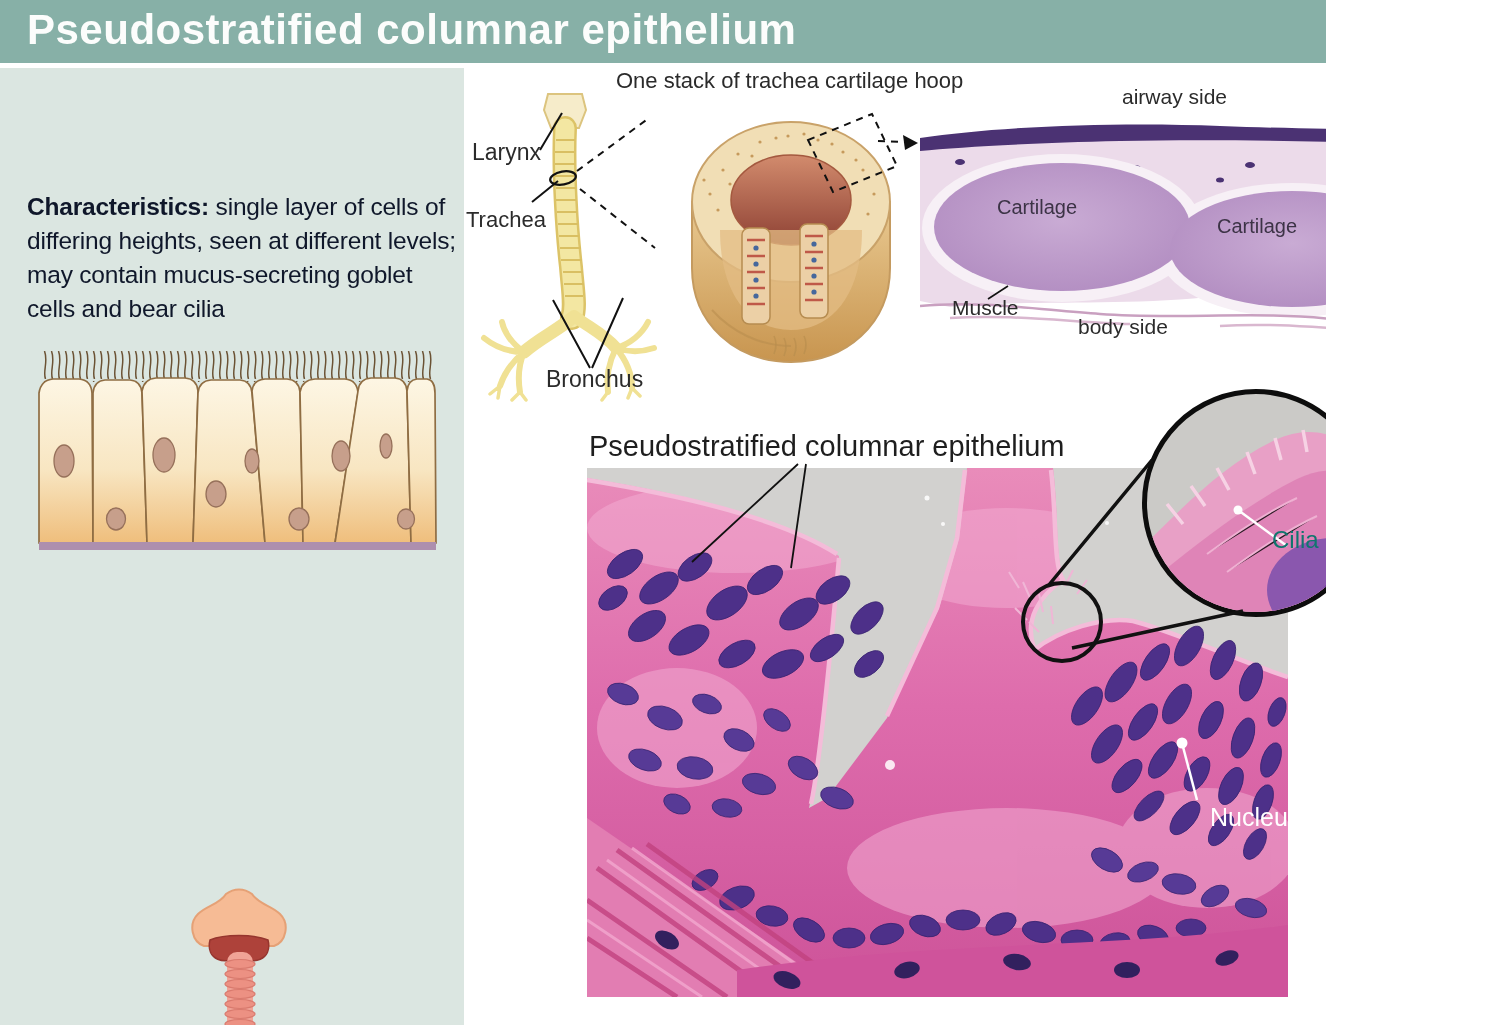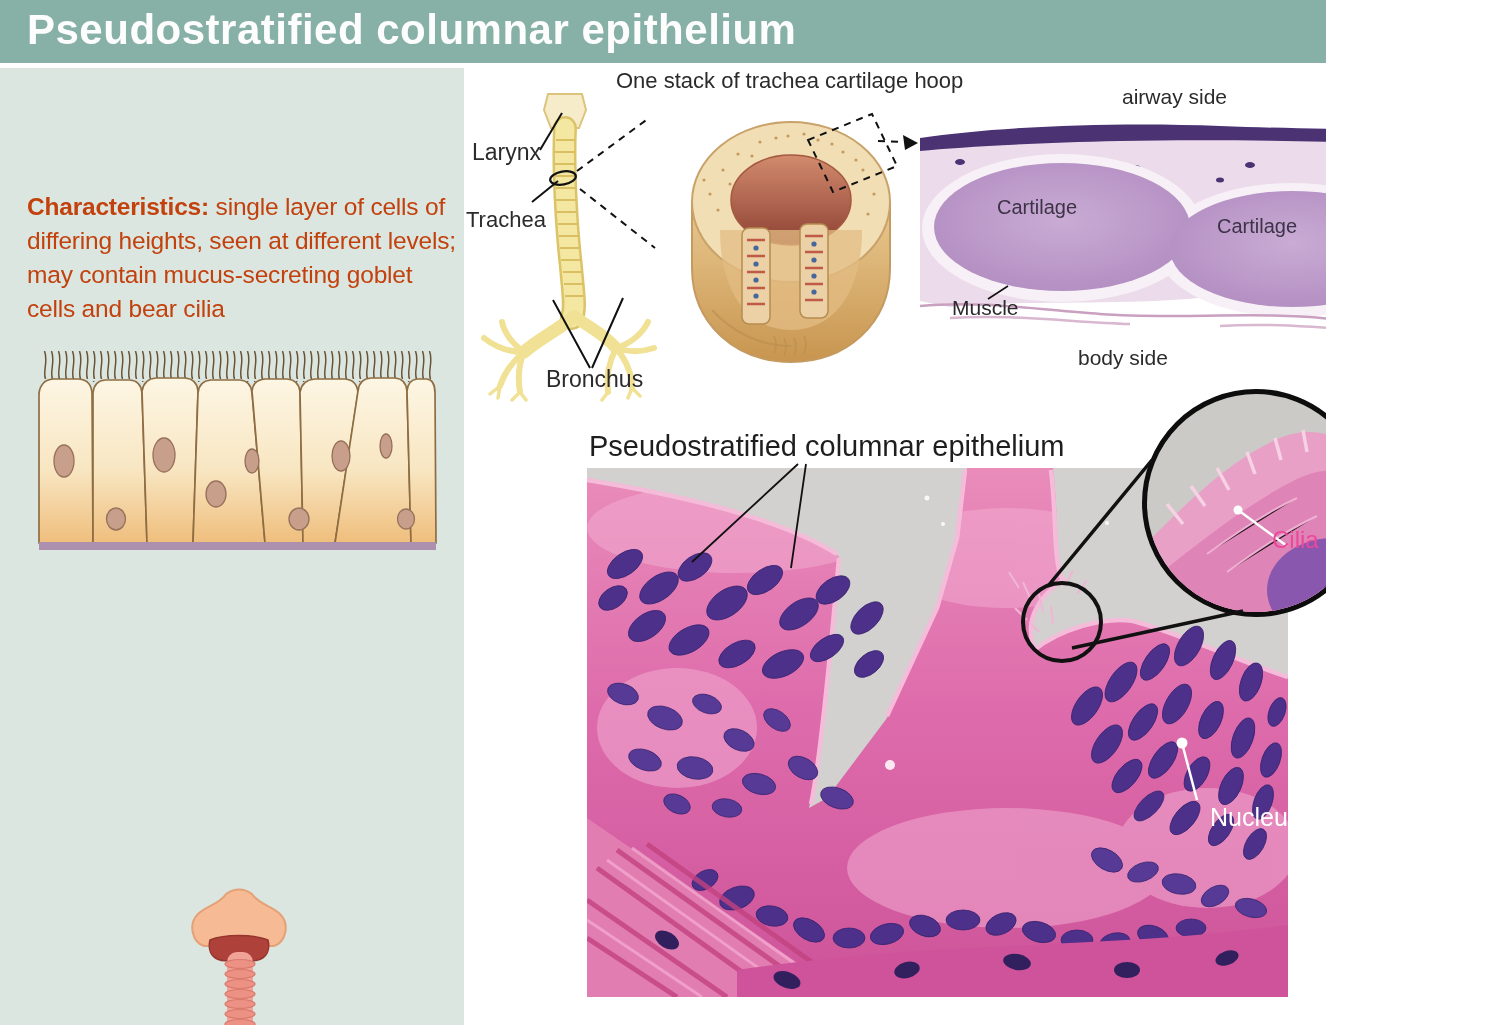--- a/index.html
+++ b/index.html
@@ -3,38 +3,38 @@
 <meta charset="utf-8">
 <style>
   html,body{margin:0;padding:0;background:#ffffff;}
   #canvas{position:relative;width:1326px;height:1025px;background:#ffffff;overflow:hidden;
           font-family:"Liberation Sans",sans-serif;}
   
   #header{position:absolute;left:0;top:0;width:1503px;height:63px;background:#87b0a7;}
   #title{position:absolute;left:27px;top:6px;font-size:42px;font-weight:700;color:#fcfdfc;letter-spacing:.5px;}
   
   #left-panel{position:absolute;left:0;top:68px;width:464px;height:957px;background:#dbe6e1;}
-  .para{position:absolute;color:#c2410c;font-size:24.5px;line-height:34px;letter-spacing:-.2px;}
+  .para{position:absolute;color:#0f172a;font-size:24.5px;line-height:34px;letter-spacing:-.2px;}
   .para b{font-weight:700;}
   #p-char{left:27px;top:97px;width:434px;}
   #p-func{left:27px;top:503px;width:420px;}
   #p-ex{left:27px;top:629px;width:412px;}
   
   .lbl{position:absolute;color:#2b2b2b;white-space:nowrap;}
   #lbl-larynx{left:472px;top:139px;font-size:23px;}
   #lbl-trachea{left:466px;top:198px;font-size:22px;margin-top:9px;}
   #lbl-bronchus{left:546px;top:366px;font-size:23px;}
   #lbl-hoop{left:616px;top:68px;font-size:22px;}
   #lbl-airway{left:1122px;top:85px;font-size:21px;}
   #lbl-cart1{left:997px;top:196px;font-size:20px;color:#3c3346;}
   #lbl-cart2{left:1217px;top:215px;font-size:20px;color:#3c3346;}
   #lbl-muscle{left:952px;top:296px;font-size:21px;}
-  #lbl-body{left:1078px;top:315px;font-size:21px;margin-top:31px;}
+  #lbl-body{left:1078px;top:315px;font-size:21px;}
   #lbl-heading{left:589px;top:430px;font-size:29px;color:#1e1e1e;}
-  #lbl-cilia{left:1272px;top:526px;font-size:24px;color:#ec4899;z-index:60;}
+  #lbl-cilia{left:1272px;top:526px;font-size:24px;color:#0f766e;z-index:60;}
   #lbl-nucleus{left:1172px;top:803px;font-size:25px;color:#ffffff;z-index:60;margin-left:38px;}
   #lbl-watermark{left:1337px;top:995px;font-size:21px;color:#0e0e0e;font-family:Liberation Serif, serif;}
   
   .fig{position:absolute;}
   #inset-circle{position:absolute;left:1142px;top:389px;width:228px;height:228px;border-radius:50%;
                 border:5px solid #0d0d0d;background:#cbcac7;overflow:hidden;z-index:40;box-sizing:border-box;}
   #overlay{position:absolute;left:0;top:0;width:1503px;height:1025px;z-index:50;pointer-events:none;}
 </style>
 </head>
 <body>

